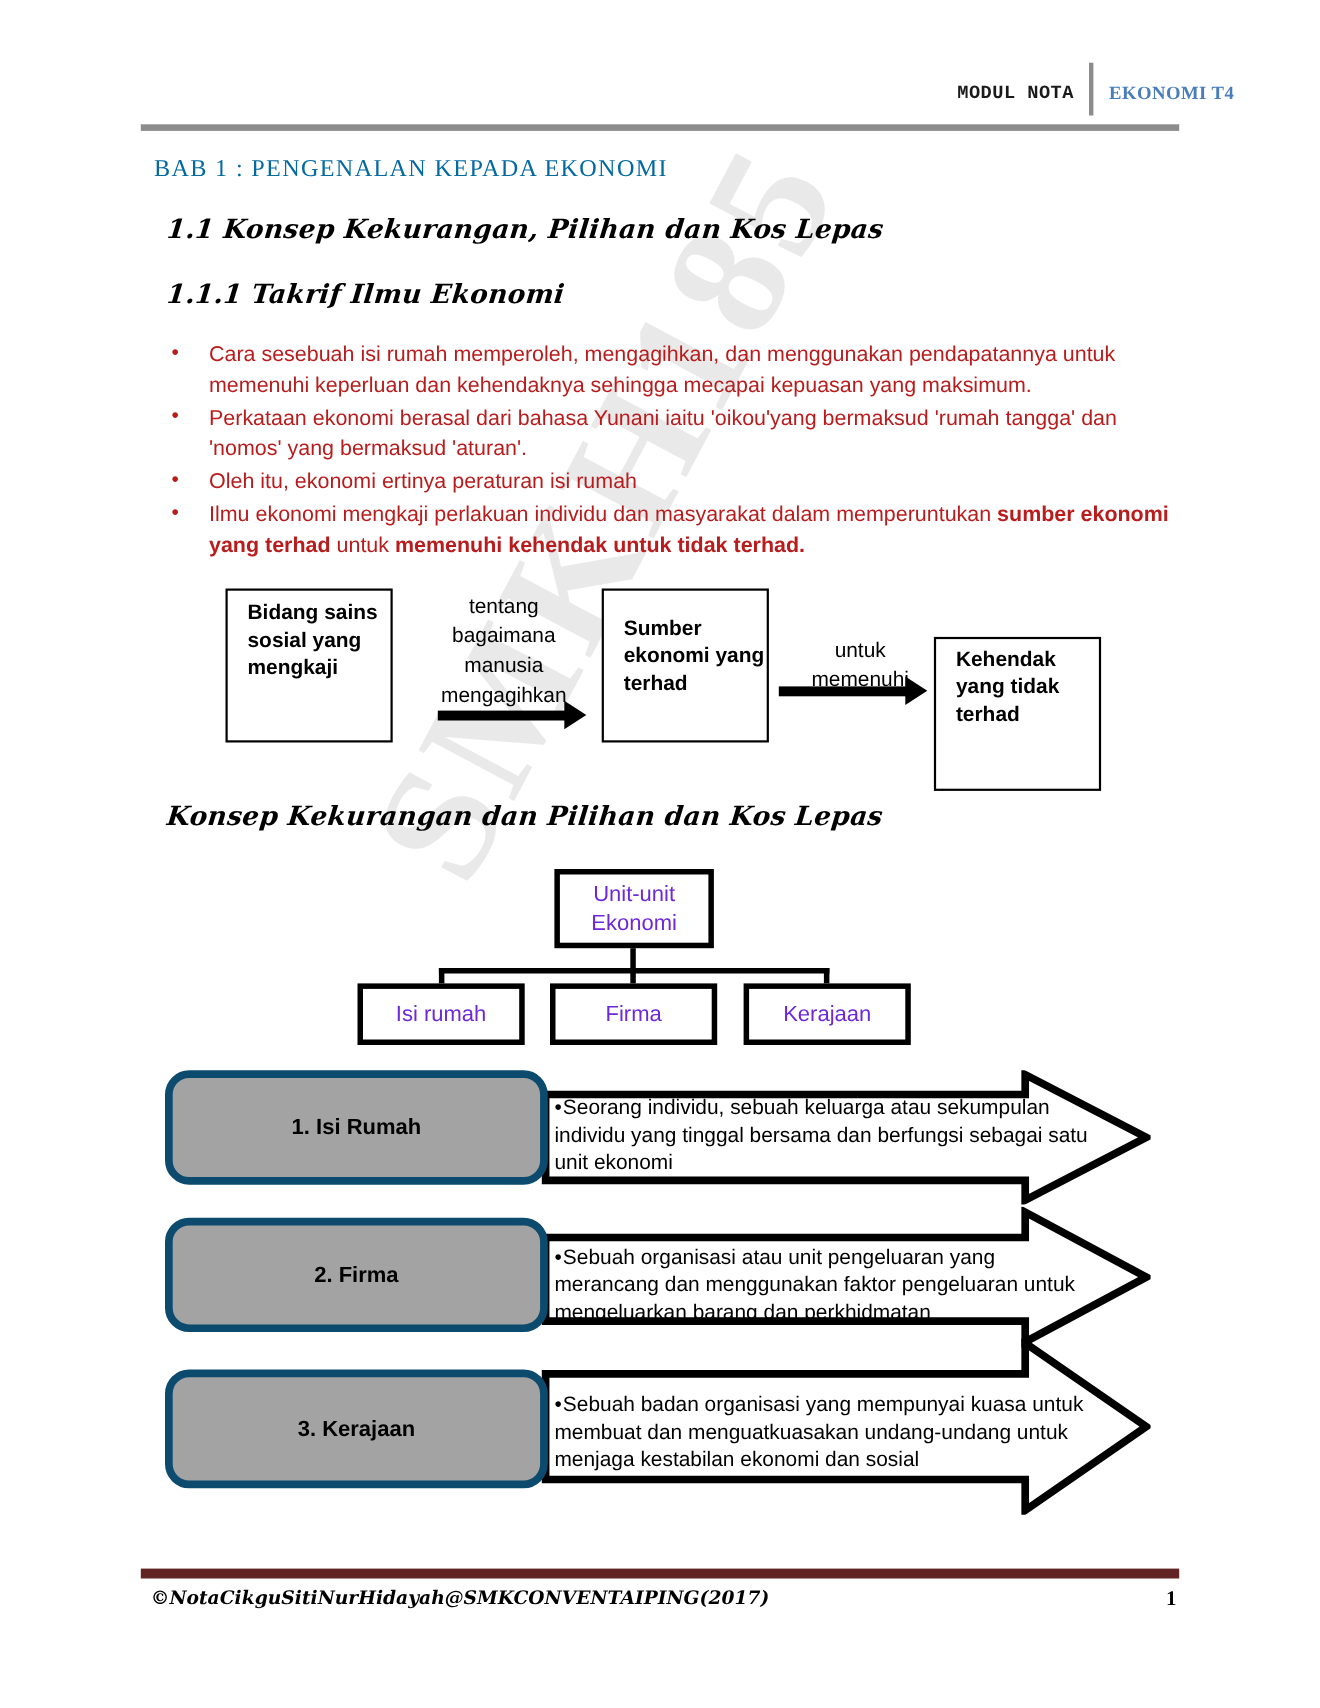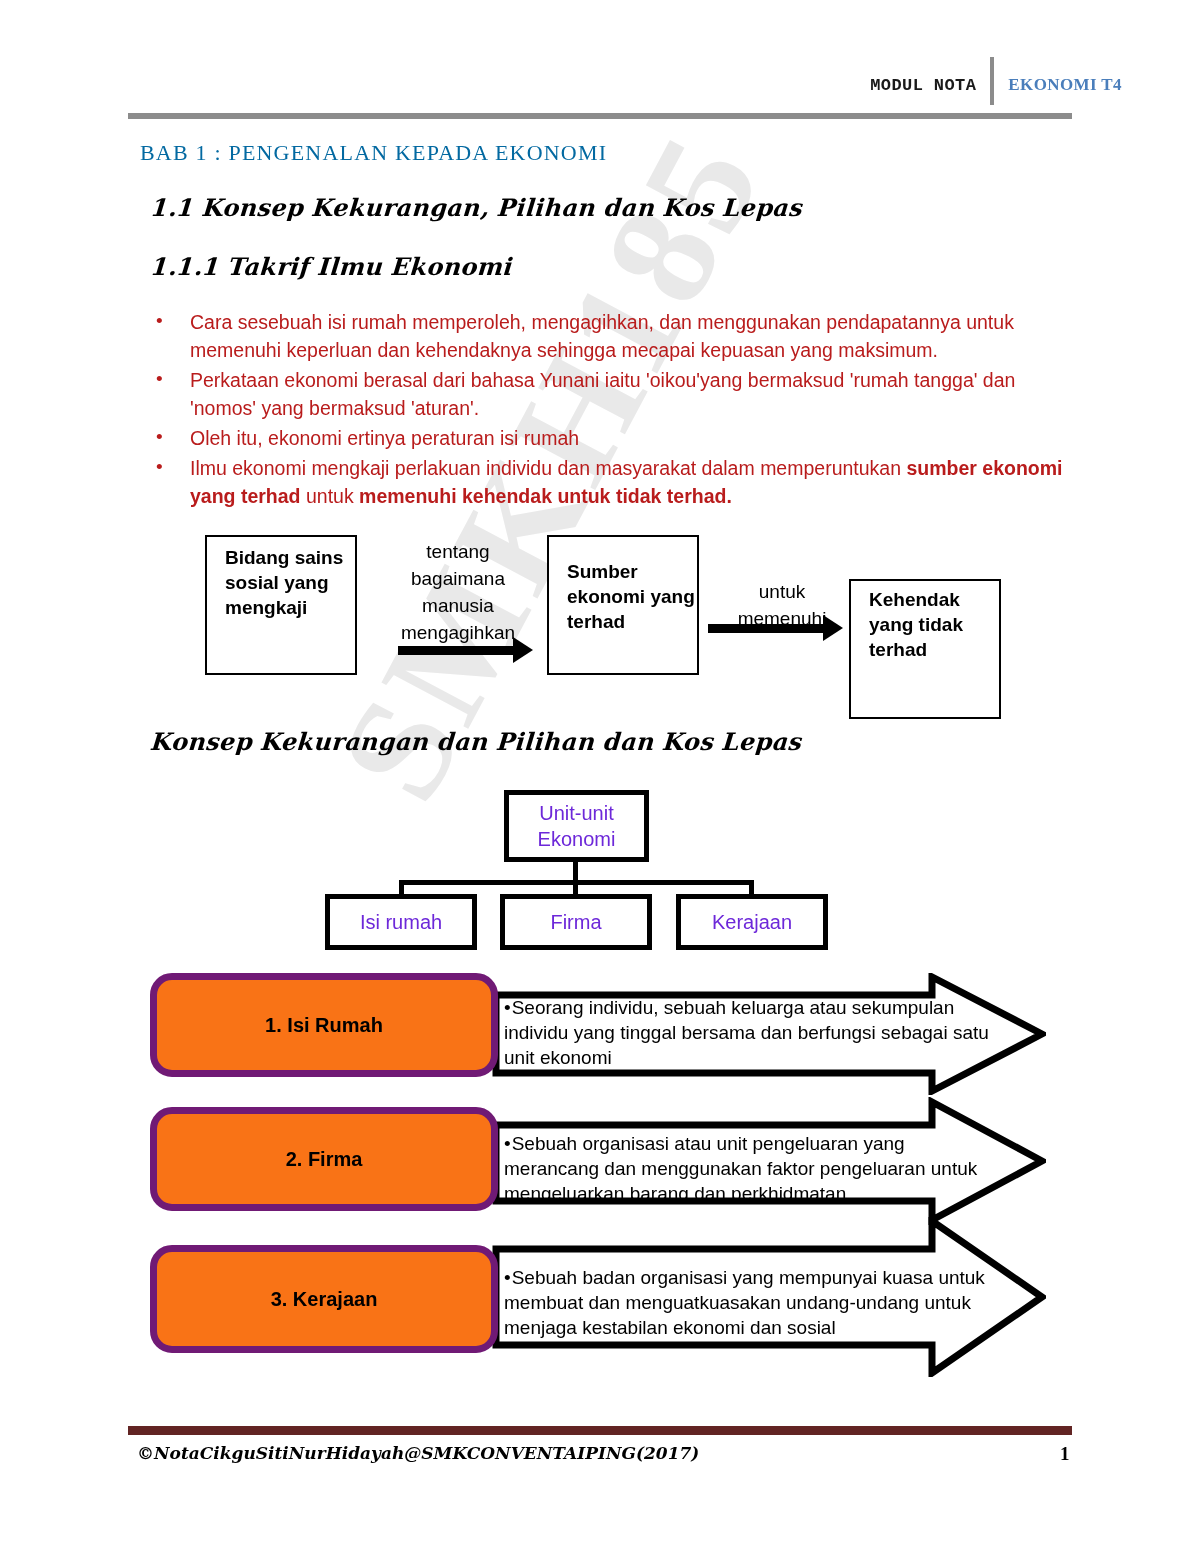--- a/index.html
+++ b/index.html
@@ -229,23 +229,23 @@
   #org-drop-1    { left: 399px; top: 100px; width: 5px;  height: 16px; }
   #org-drop-2    { left: 573px; top: 100px; width: 5px;  height: 16px; }
   #org-drop-3    { left: 749px; top: 100px; width: 5px;  height: 16px; }
 
   
   .callouts { position: absolute; left: 0; top: 965px; width: 1200px; }
   .callout { position: relative; width: 1200px; }
   .callout-label {
     position: absolute;
     left: 150px;
-    border: 7px solid #701a75;
+    border: 7px solid #0c4a6e;
     border-radius: 22px;
-    background: #f97316;
+    background: #a3a3a3;
     box-sizing: border-box;
     width: 348px;
     display: flex;
     align-items: center;
     justify-content: center;
     font-weight: 700;
     font-size: 20px;
     color: #000;
     z-index: 3;
   }

